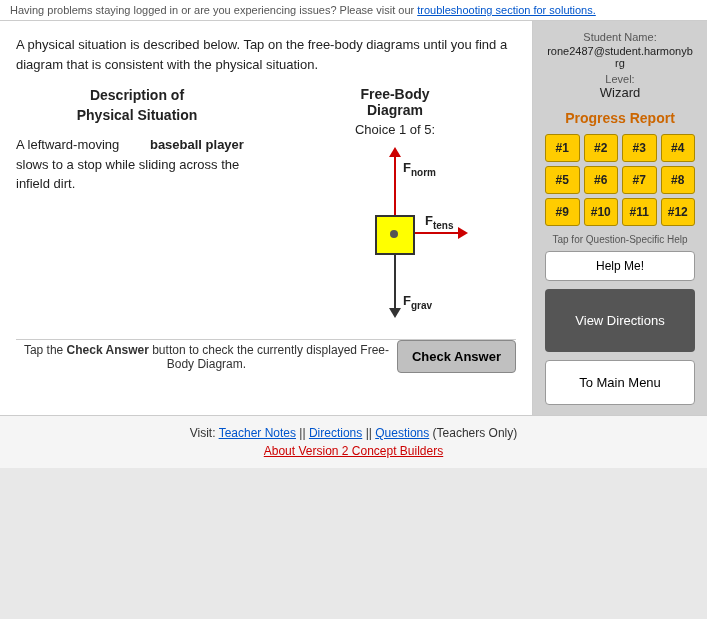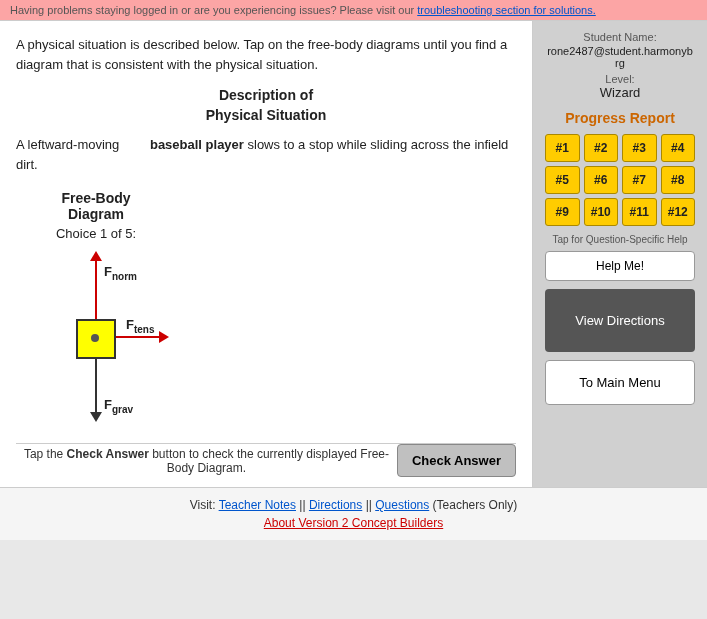--- a/index.html
+++ b/index.html
@@ -6,21 +6,21 @@
     body {
       font-family: Arial, sans-serif;
       background: #e8e8e8;
       width: 707px;
       min-height: 619px;
       font-size: 13px;
       color: #222;
     }
 
     .top-banner {
-      background: #fca5a5;
+      background: #ffffff;
       padding: 4px 10px;
       font-size: 11px;
       color: #555;
       border-bottom: 1px solid #ccc;
     }
     .top-banner a {
       color: #0055cc;
       text-decoration: underline;
     }
 
@@ -47,21 +47,21 @@
 
     .instruction-text {
       font-size: 13px;
       color: #222;
       margin-bottom: 12px;
       line-height: 1.5;
     }
 
     .columns {
       display: flex;
-      flex-direction: column;
+      flex-direction: row;
       gap: 16px;
       align-items: flex-start;
     }
 
     .desc-col {
       flex: 1;
     }
 
     .desc-col h3 {
       font-size: 14px;

